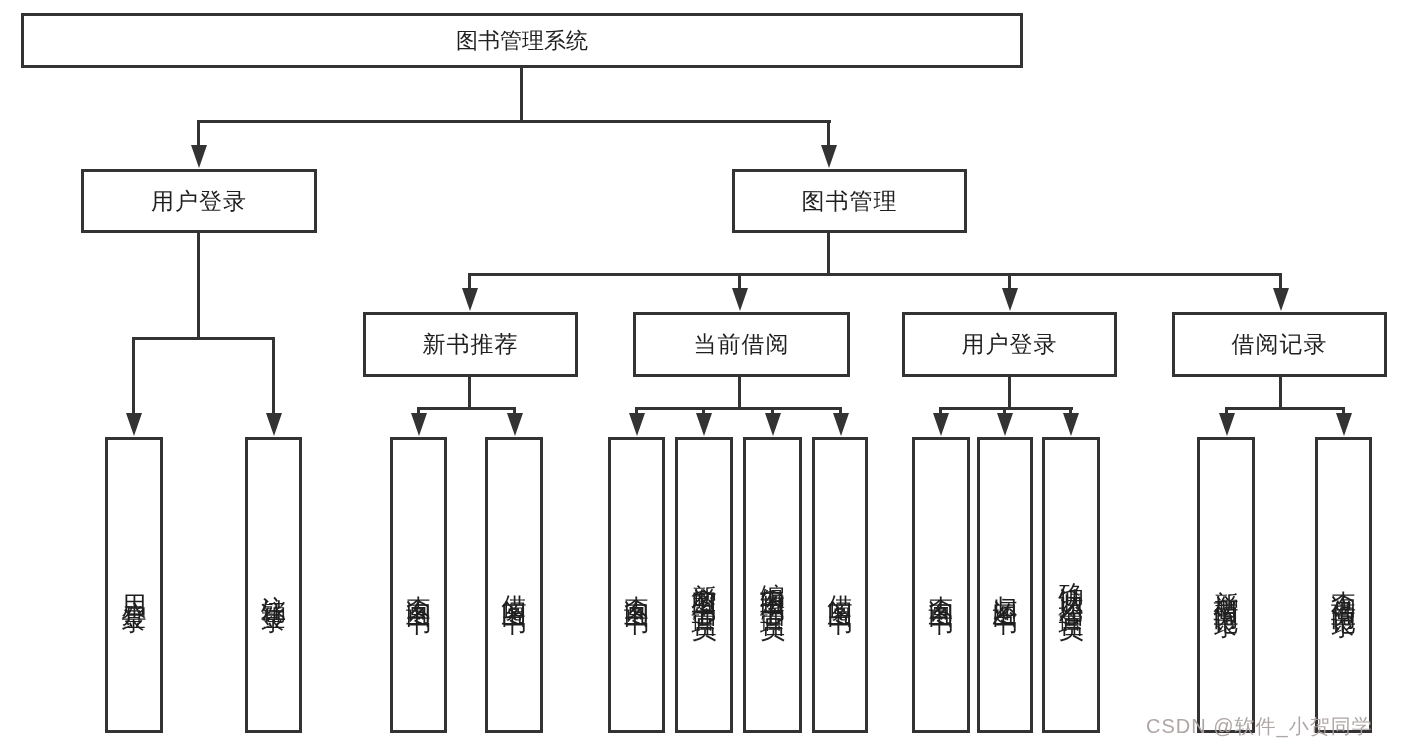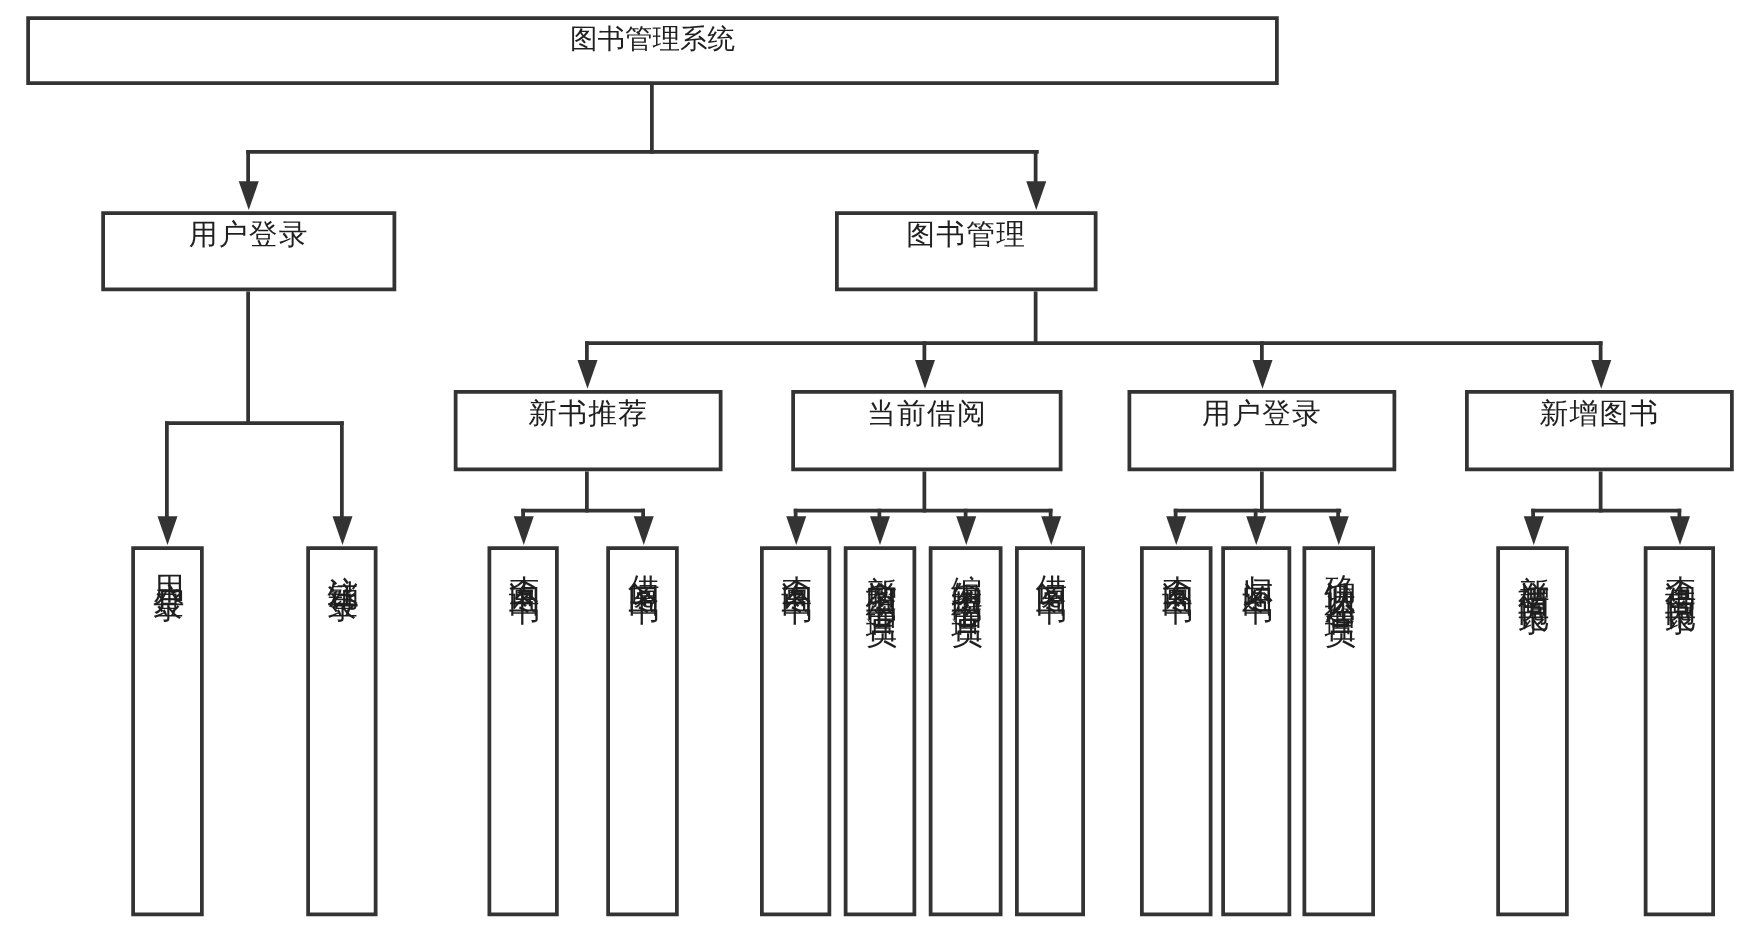--- a/index.html
+++ b/index.html
@@ -19,20 +19,21 @@
     height:747px;
     background:#ffffff;
     overflow:hidden;
   }
   .box{
     position:absolute;
     box-sizing:border-box;
     background:var(--box-bg);
     border:3px solid var(--line-color);
     display:flex;
+    align-items:center;
     justify-content:center;
     color:var(--text-color);
     z-index:2;
   }
   .hnode{ font-size:23px; letter-spacing:1px; }
   .root-node{ font-size:22px; }
   .leaf .vtext{
     writing-mode:vertical-rl;
     text-orientation:mixed;
     font-size:25px;
@@ -79,21 +80,21 @@
   <div class="vline" style="left:520px;top:68px;height:55px"></div>
   <div class="hline" style="left:197px;top:120px;width:634px"></div>
   <div class="vline" style="left:197px;top:120px;height:30px"></div>
   <div class="arrow" style="left:191px;top:145px"></div>
   <div class="vline" style="left:827px;top:120px;height:30px"></div>
   <div class="arrow" style="left:821px;top:145px"></div>
 
   <div class="box hnode" style="left:81px;top:169px;width:236px;height:64px">
     <span>用户登录</span>
   </div>
-  <div class="box hnode" style="left:668px;top:169px;width:210px;height:64px">
+  <div class="box hnode" style="left:732px;top:169px;width:235px;height:64px">
     <span>图书管理</span>
   </div>
 
   <div class="vline" style="left:197px;top:233px;height:107px"></div>
   <div class="hline" style="left:132px;top:337px;width:143px"></div>
   <div class="vline" style="left:132px;top:337px;height:80px"></div>
   <div class="arrow" style="left:126px;top:413px"></div>
   <div class="vline" style="left:272px;top:337px;height:80px"></div>
   <div class="arrow" style="left:266px;top:413px"></div>
 
@@ -111,21 +112,21 @@
   <div class="box hnode" style="left:363px;top:312px;width:215px;height:65px">
     <span>新书推荐</span>
   </div>
   <div class="box hnode" style="left:633px;top:312px;width:217px;height:65px">
     <span>当前借阅</span>
   </div>
   <div class="box hnode" style="left:902px;top:312px;width:215px;height:65px">
     <span>用户登录</span>
   </div>
   <div class="box hnode" style="left:1172px;top:312px;width:215px;height:65px">
-    <span>新增图书</span>
+    <span>借阅记录</span>
   </div>
 
   <div class="vline" style="left:468px;top:377px;height:33px"></div>
   <div class="hline" style="left:417px;top:407px;width:99px"></div>
   <div class="vline" style="left:417px;top:407px;height:10px"></div>
   <div class="arrow" style="left:411px;top:413px"></div>
   <div class="vline" style="left:513px;top:407px;height:10px"></div>
   <div class="arrow" style="left:507px;top:413px"></div>
 
   <div class="vline" style="left:738px;top:377px;height:33px"></div>
@@ -192,14 +193,15 @@
     <span class="vtext">确认归还（管理员）</span>
   </div>
 
   <div class="box leaf" style="left:1197px;top:437px;width:58px;height:296px">
     <span class="vtext">新增借阅记录</span>
   </div>
   <div class="box leaf" style="left:1315px;top:437px;width:57px;height:296px">
     <span class="vtext">查询借阅记录</span>
   </div>
 
+  <div class="watermark">CSDN @软件_小贺同学</div>
 
 </div>
 
 </body></html>

